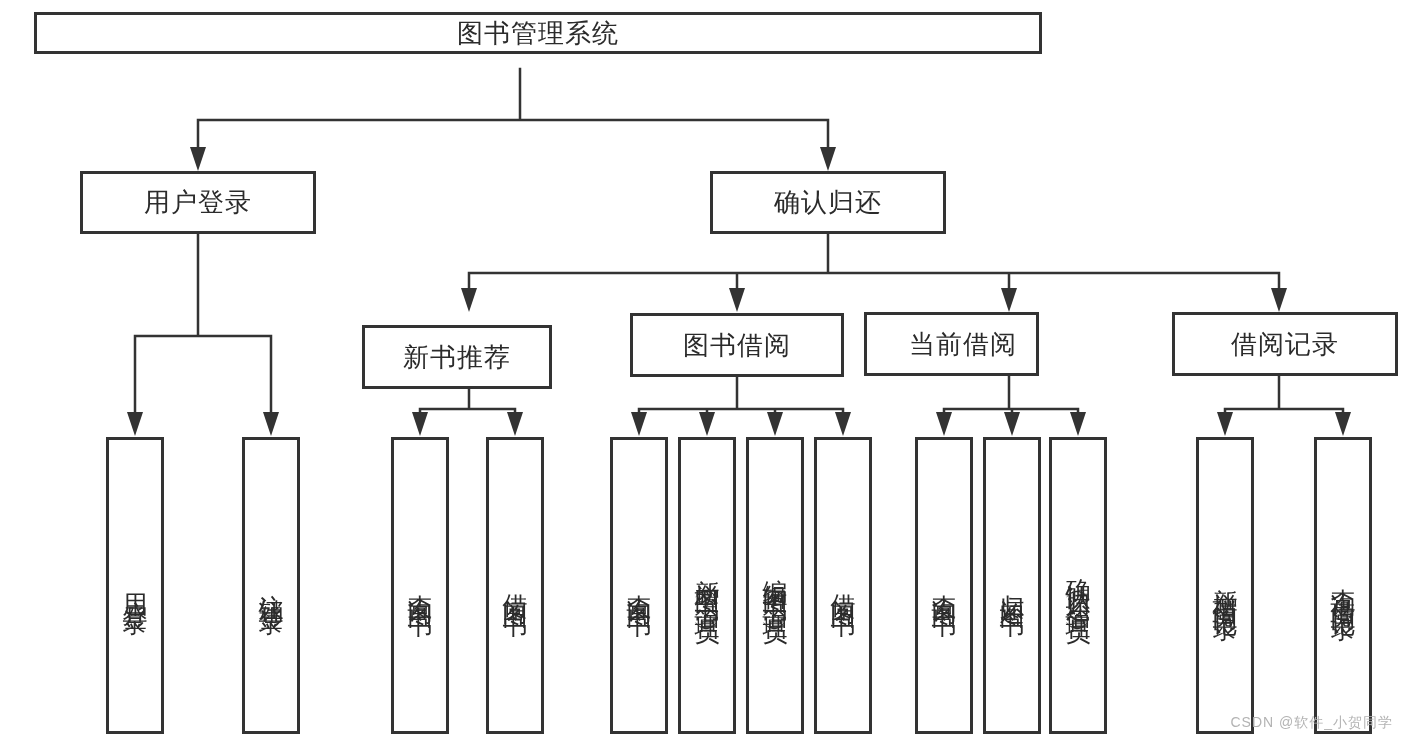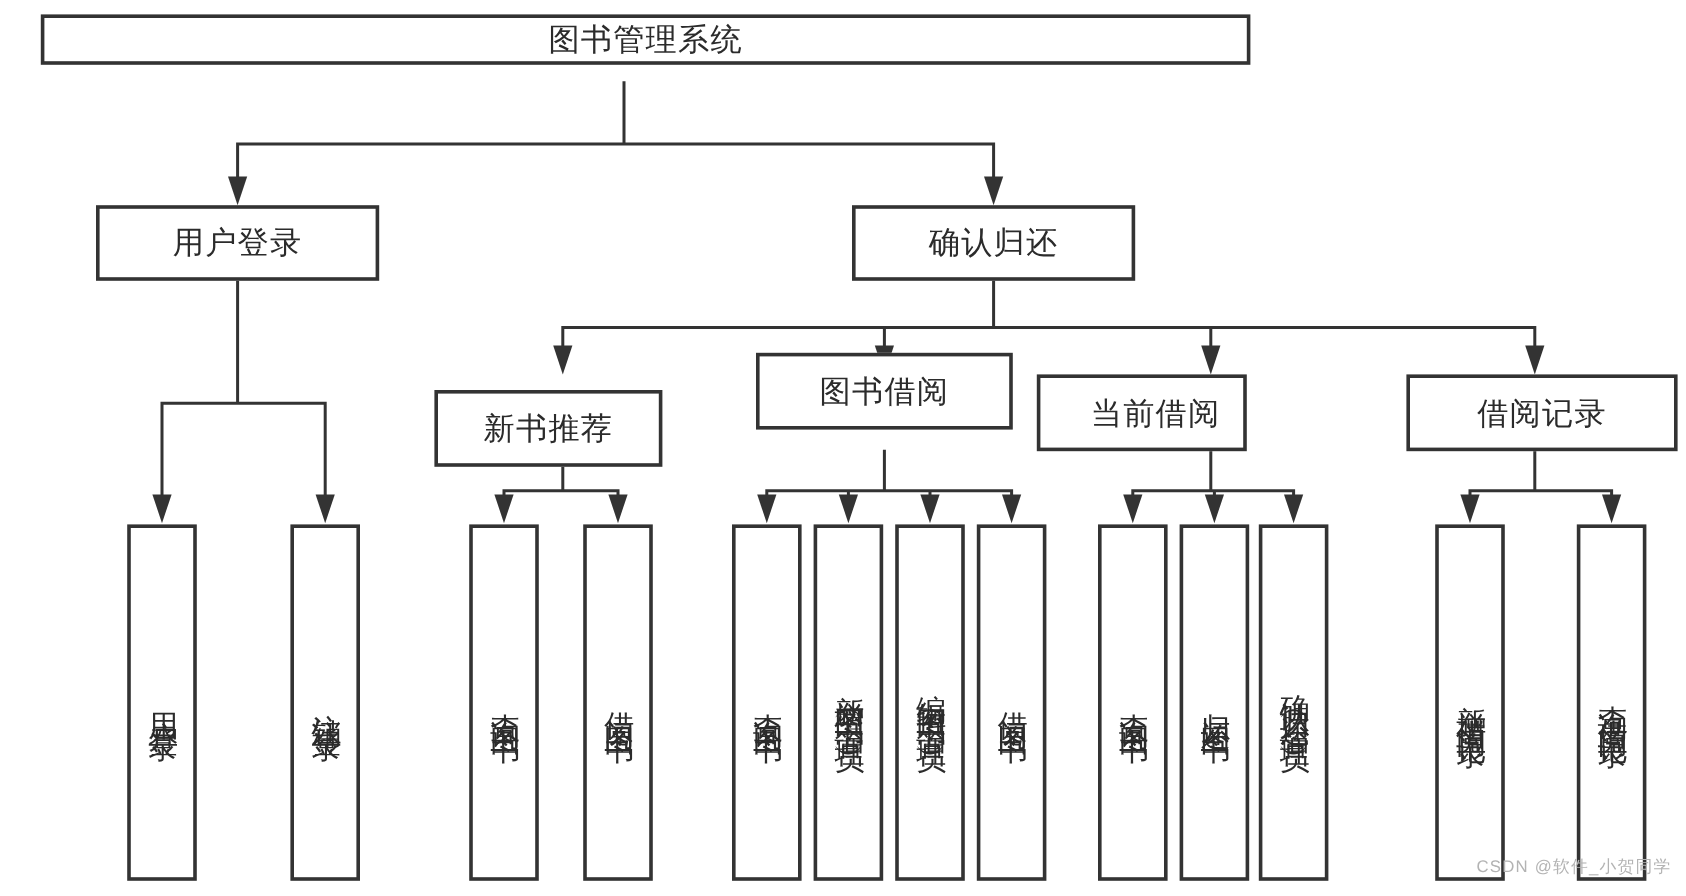--- a/index.html
+++ b/index.html
@@ -98,21 +98,21 @@
       <polygon points="1343,436 1335,412 1351,412"></polygon>
     </g>
   </svg>
 
   <div class="node" style="left:14px; top:12px; width:1008px; height:42px;margin-left:20px;">图书管理系统</div>
 
   <div class="node" style="left:80px; top:171px; width:236px; height:63px;">用户登录</div>
   <div class="node" style="left:710px; top:171px; width:236px; height:63px;">确认归还</div>
 
   <div class="node" style="left:362px; top:325px; width:190px; height:64px;">新书推荐</div>
-  <div class="node" style="left:630px; top:294px; width:214px; height:64px;">图书借阅</div>
+  <div class="node" style="left:630px; top:313px; width:214px; height:64px;">图书借阅</div>
   <div class="node" style="left:864px; top:312px; width:175px; height:64px;padding-left:23px;">当前借阅</div>
   <div class="node" style="left:1172px; top:312px; width:226px; height:64px;">借阅记录</div>
 
   <div class="node leaf" style="left:106px; top:437px; width:58px; height:297px;">
     <span class="vtext">用户登录</span>
   </div>
   <div class="node leaf" style="left:242px; top:437px; width:58px; height:297px;">
     <span class="vtext">注销登录</span>
   </div>
 

